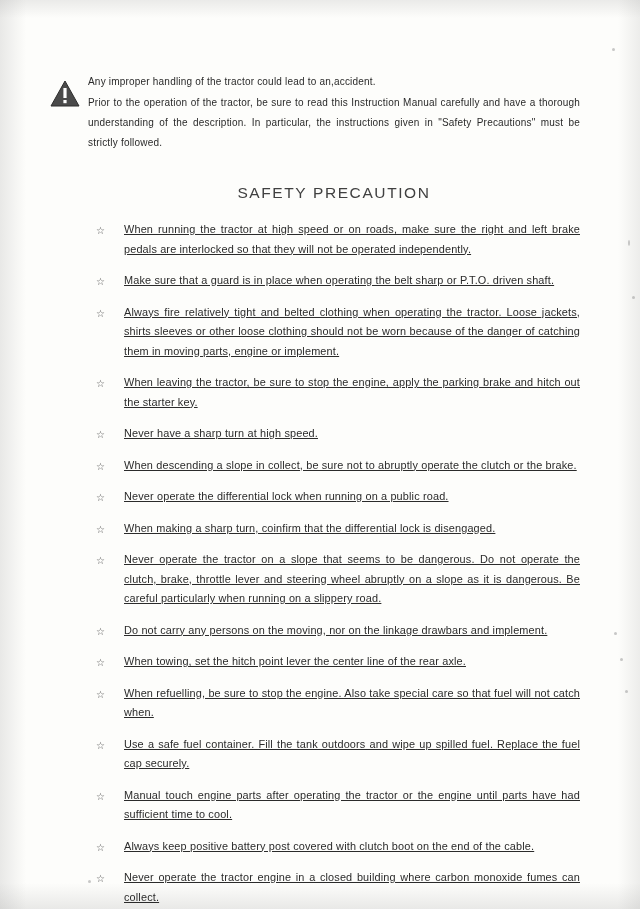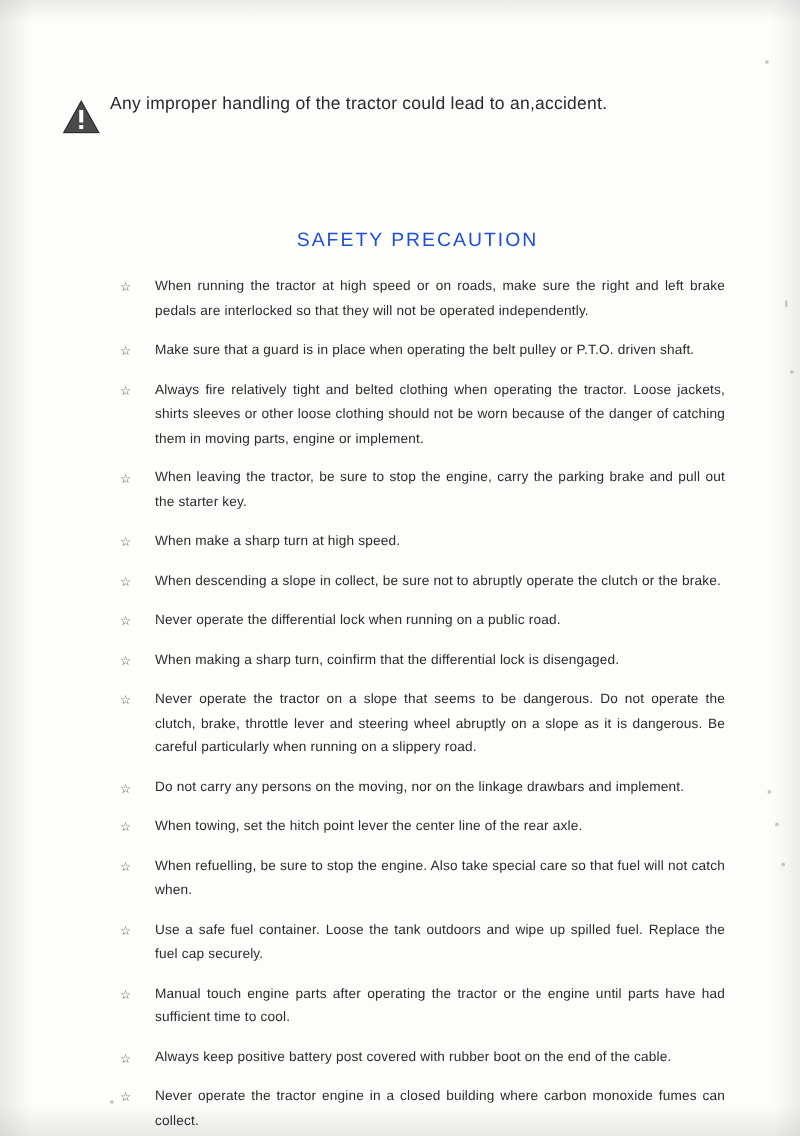--- a/index.html
+++ b/index.html
@@ -75,37 +75,37 @@
     position: absolute;
     left: -38px;
     top: 8px;
     width: 30px;
     height: 27px;
   }
   .warning-icon svg { display: block; }
 
   .warning-text p {
     margin: 0 0 1px 0;
-    font-size: 14px;
+    font-size: 10px;
     line-height: 20px;
     color: #2a2a2a;
     letter-spacing: .2px;
   }
   .warning-text p.justify {
     text-align: justify;
     text-align-last: left;
   }
 
   
   .section-title {
     margin: 20px 0 18px 0;
     text-align: center;
     font-size: 15.5px;
     letter-spacing: 1.6px;
-    color: #1d4ed8;
+    color: #404040;
     font-weight: 400;
   }
 
   
   ul.precautions {
     list-style: none;
     margin: 0;
     padding: 0;
   }
   ul.precautions li {
@@ -122,20 +122,21 @@
   ul.precautions li .star {
     position: absolute;
     left: 8px;
     top: 1px;
     font-size: 10px;
     color: #555;
     line-height: 19px;
   }
   ul.precautions li .txt {
     display: block;
+    text-decoration: underline;
   }
 </style>
 </head>
 <body>
 
 <div class="page">
   <div class="scan-edge-left"></div>
   <div class="scan-edge-right"></div>
   <div class="scan-edge-top"></div>
   <div class="scan-edge-bottom"></div>
@@ -153,45 +154,46 @@
     <div class="warning-block">
       <div class="warning-icon">
         <svg width="30" height="27" viewBox="0 0 30 27" aria-hidden="true">
           <polygon points="15,1 29,26 1,26" fill="#4a4a4a" stroke="#2d2d2d" stroke-width="1"></polygon>
           <rect x="13.4" y="8" width="3.2" height="10" fill="#ffffff"></rect>
           <rect x="13.4" y="20" width="3.2" height="3.2" fill="#ffffff"></rect>
         </svg>
       </div>
       <div class="warning-text">
         <p>Any improper handling of the tractor could lead to an,accident.</p>
+        <p class="justify">Prior to the operation of the tractor, be sure to read this Instruction Manual carefully and have a thorough understanding of the description. In particular, the instructions given in "Safety Precautions" must be strictly followed.</p>
       </div>
     </div>
 
     <h1 class="section-title">SAFETY  PRECAUTION</h1>
 
     <ul class="precautions">
       <li>
           <span class="star">☆</span>
           <span class="txt">When running the tractor at high speed or on roads, make sure the right and left brake pedals are interlocked so that they will not be operated independently.</span>
         </li>
       <li>
           <span class="star">☆</span>
-          <span class="txt">Make sure that a guard is in place when operating the belt pulley or P.T.O. driven shaft.</span>
+          <span class="txt">Make sure that a guard is in place when operating the belt sharp or P.T.O. driven shaft.</span>
         </li>
       <li>
           <span class="star">☆</span>
           <span class="txt">Always fire relatively tight and belted clothing when operating the tractor. Loose jackets, shirts sleeves or other loose clothing should not be worn because of the danger of catching them in moving parts, engine or implement.</span>
         </li>
       <li>
           <span class="star">☆</span>
-          <span class="txt">When leaving the tractor, be sure to stop the engine, carry the parking brake and pull out the starter key.</span>
-        </li>
-      <li>
-          <span class="star">☆</span>
-          <span class="txt">When make a sharp turn at high speed.</span>
+          <span class="txt">When leaving the tractor, be sure to stop the engine, apply the parking brake and hitch out the starter key.</span>
+        </li>
+      <li>
+          <span class="star">☆</span>
+          <span class="txt">Never have a sharp turn at high speed.</span>
         </li>
       <li>
           <span class="star">☆</span>
           <span class="txt">When descending a slope in collect, be sure not to abruptly operate the clutch or the brake.</span>
         </li>
       <li>
           <span class="star">☆</span>
           <span class="txt">Never operate the differential lock when running on a public road.</span>
         </li>
       <li>
@@ -209,29 +211,29 @@
       <li>
           <span class="star">☆</span>
           <span class="txt">When towing, set the hitch point lever the center line of the rear axle.</span>
         </li>
       <li>
           <span class="star">☆</span>
           <span class="txt">When refuelling, be sure to stop the engine. Also take special care so that fuel will not catch when.</span>
         </li>
       <li>
           <span class="star">☆</span>
-          <span class="txt">Use a safe fuel container. Loose the tank outdoors and wipe up spilled fuel. Replace the fuel cap securely.</span>
+          <span class="txt">Use a safe fuel container. Fill the tank outdoors and wipe up spilled fuel. Replace the fuel cap securely.</span>
         </li>
       <li>
           <span class="star">☆</span>
           <span class="txt">Manual touch engine parts after operating the tractor or the engine until parts have had sufficient time to cool.</span>
         </li>
       <li>
           <span class="star">☆</span>
-          <span class="txt">Always keep positive battery post covered with rubber boot on the end of the cable.</span>
+          <span class="txt">Always keep positive battery post covered with clutch boot on the end of the cable.</span>
         </li>
       <li>
           <span class="star">☆</span>
           <span class="txt">Never operate the tractor engine in a closed building where carbon monoxide fumes can collect.</span>
         </li>
 
     </ul>
 
   </div>
 </div>

